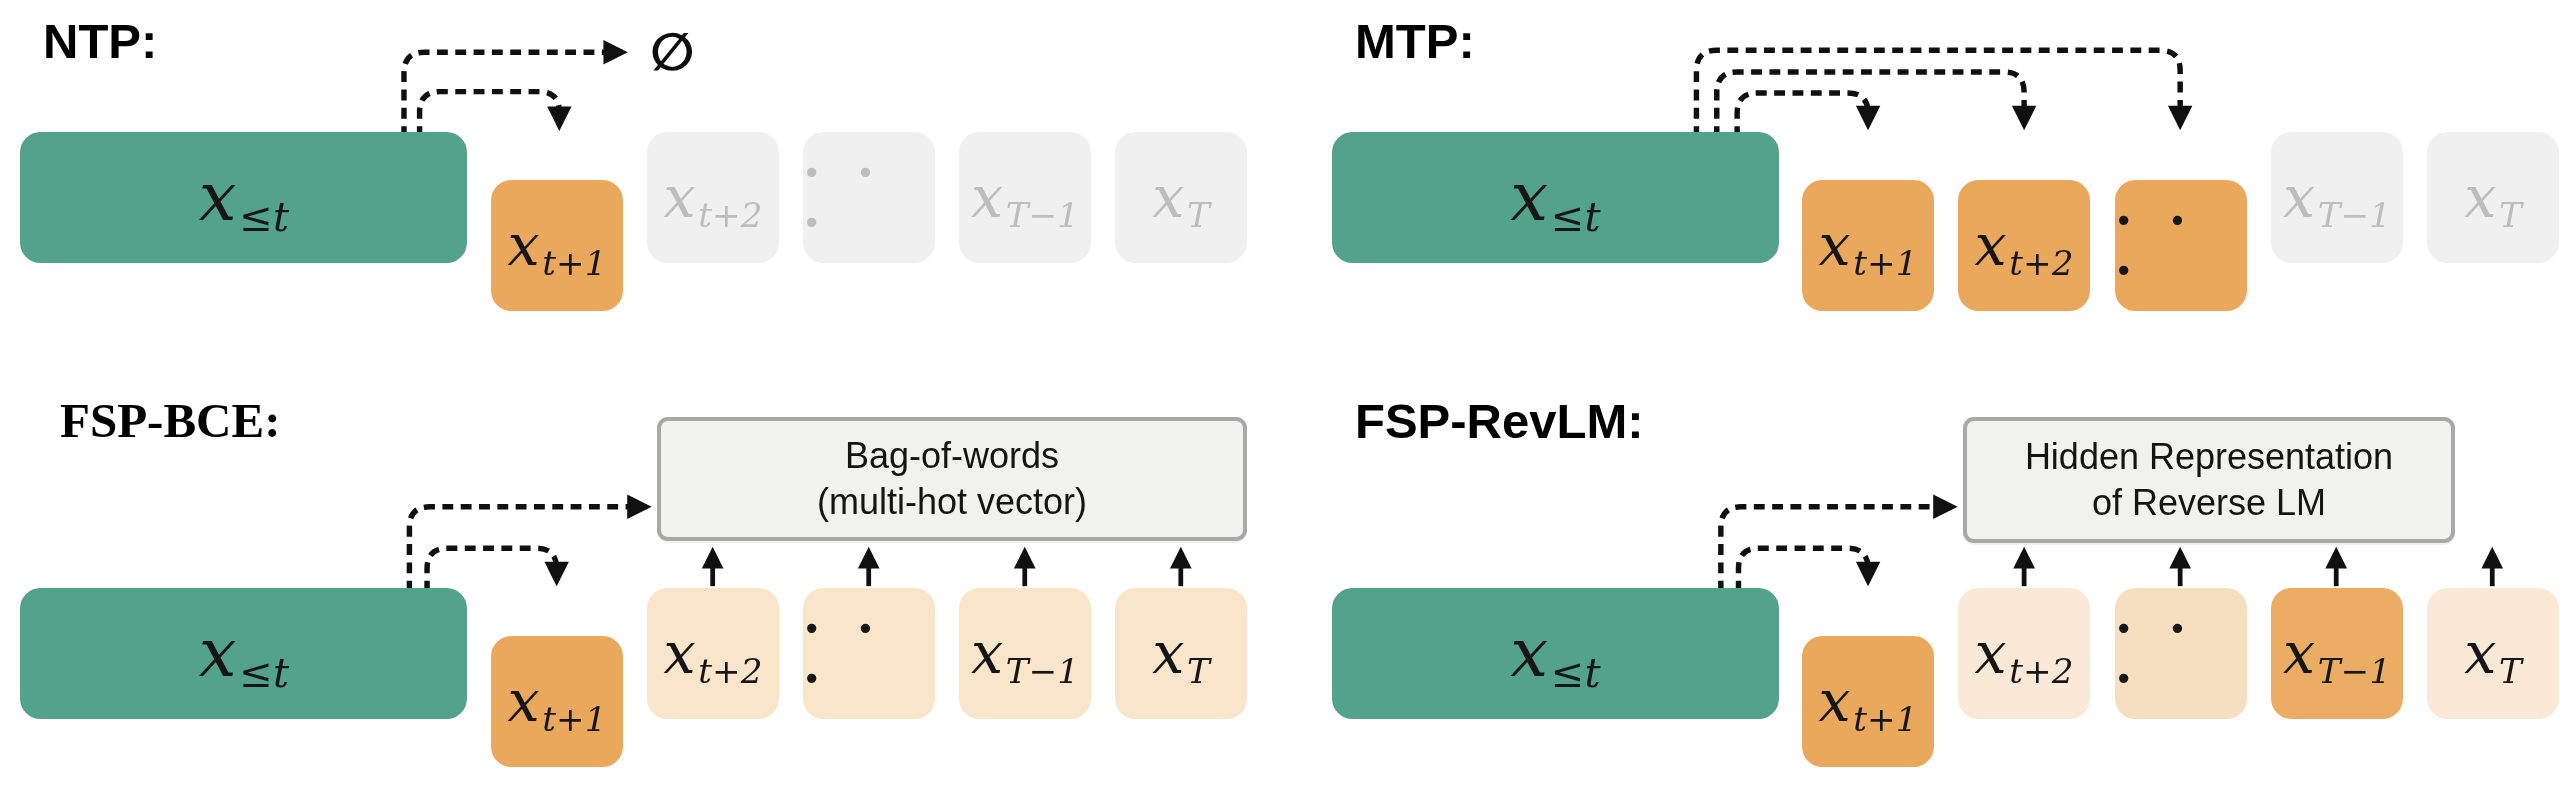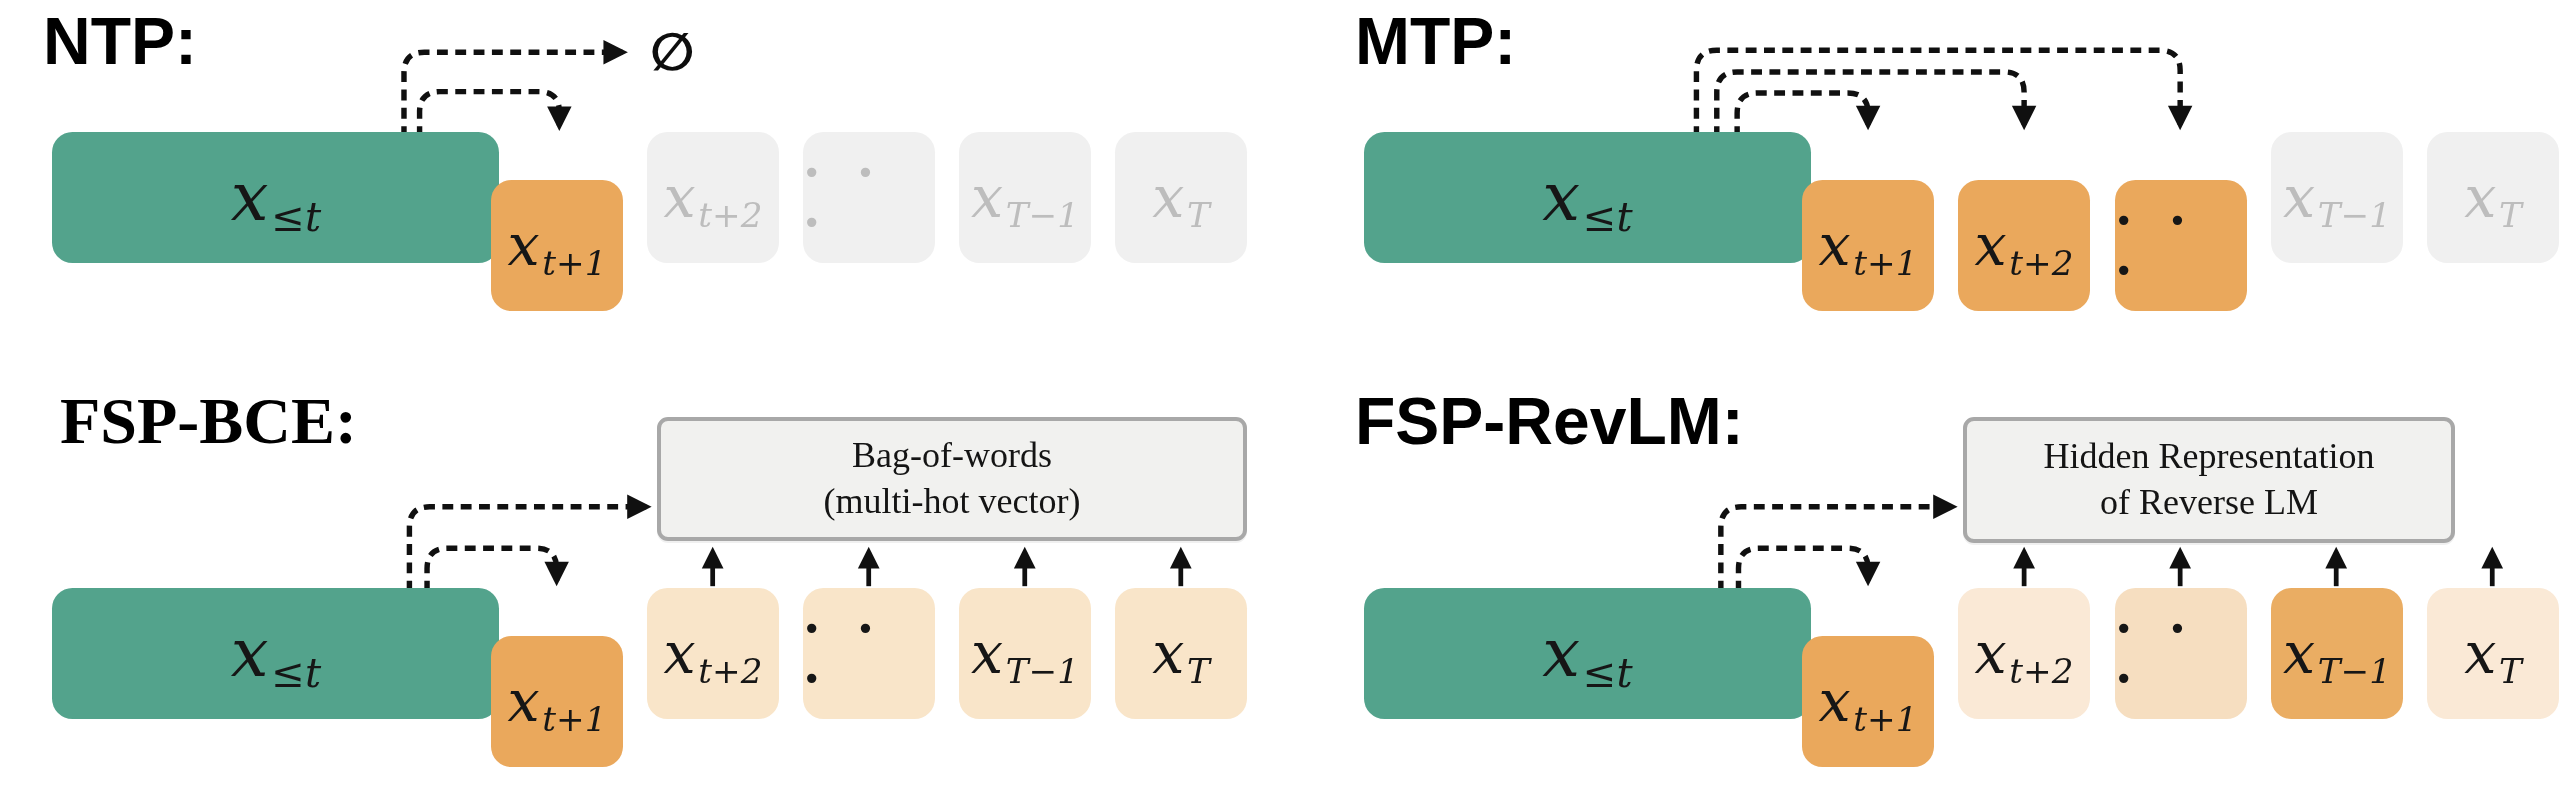--- a/index.html
+++ b/index.html
@@ -5,44 +5,44 @@
   :root{
     --green:#53A38C; --orange:#EAA85C; --orange-mid:#EAAD63;
     --cream:#F9E5C9; --cream-light:#FAE9D6; --cream-mid:#F6DEC0;
     --inactive-fill:#F0F0F0; --inactive-text:#BDBDBD;
     --target-fill:#F1F1EF; --target-border:#A8A8A8; --ink:#101010;
   }
   html,body{margin:0;padding:0;background:#ffffff;}
   .canvas{position:relative;width:2576px;height:787px;background:#ffffff;overflow:hidden;
           font-family:"Liberation Sans",sans-serif;}
   .plabel{position:absolute;font-family:"Liberation Sans",sans-serif;font-weight:700;
-          font-size:66px;line-height:50px;color:#000;white-space:nowrap;}
+          font-size:49px;line-height:50px;color:#000;white-space:nowrap;}
   .tok{position:absolute;height:131px;width:132px;border-radius:20.4px;
        display:flex;align-items:center;justify-content:center;}
-  .tok.wide{width:447px;margin-left:32px;}
+  .tok.wide{width:447px;}
   .green{background:var(--green);}
   .orange{background:var(--orange);margin-top:48px;}
   .orange-mid{background:var(--orange-mid);}
   .cream{background:var(--cream);}
   .cream-light{background:var(--cream-light);}
   .cream-mid{background:var(--cream-mid);}
   .gray{background:var(--inactive-fill);}
   .math{font-family:"DejaVu Serif",serif;font-style:italic;color:#161616;
         font-size:57px;line-height:1;white-space:nowrap;}
   .tok.wide .math{font-size:67px;}
   .mb{font-style:italic;}
   .ms{font-size:0.60em;font-style:italic;position:relative;top:0.28em;margin-left:2.7px;}
   .dots{font-family:"DejaVu Serif",serif;font-weight:700;font-size:50px;
         letter-spacing:9.5px;color:#161616;line-height:1;}
   .gray .math,.gray .dots{color:var(--inactive-text);}
   .targetbox{position:absolute;background:var(--target-fill);
              border:4.1px solid var(--target-border);border-radius:11px;
              box-shadow:0 2px 0 rgba(0,0,0,0.06);
              display:flex;flex-direction:column;align-items:center;justify-content:center;
-             font-family:Liberation Serif, serif;font-size:36px;line-height:1.27;
+             font-family:Liberation Sans, sans-serif;font-size:36px;line-height:1.27;
              color:#141414;text-align:center;box-sizing:border-box;}
   .nullsym{position:absolute;font-family:"DejaVu Sans",sans-serif;font-size:52px;
            font-weight:600;color:#0d0d0d;line-height:1;}
   svg.arrows{position:absolute;left:0;top:0;pointer-events:none;}
   path.dash{fill:none;stroke:var(--ink);stroke-width:8;stroke-dasharray:16 11;}
   path.solid{fill:none;stroke:var(--ink);stroke-width:7;}
   .mk{fill:var(--ink);}
 </style>
 </head>
 <body>

